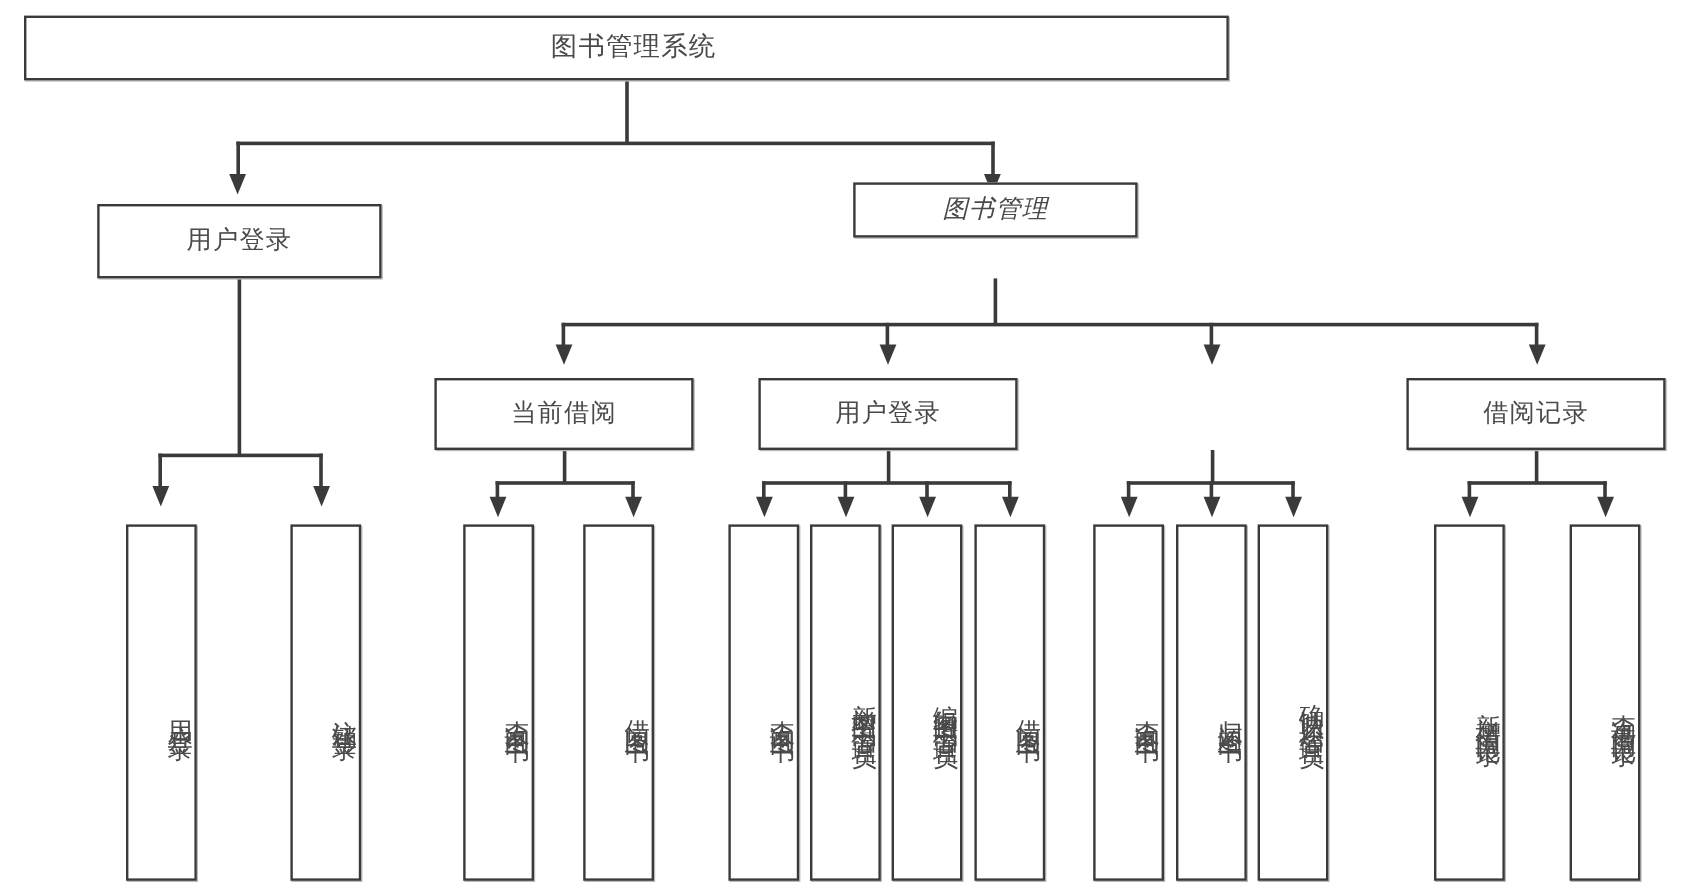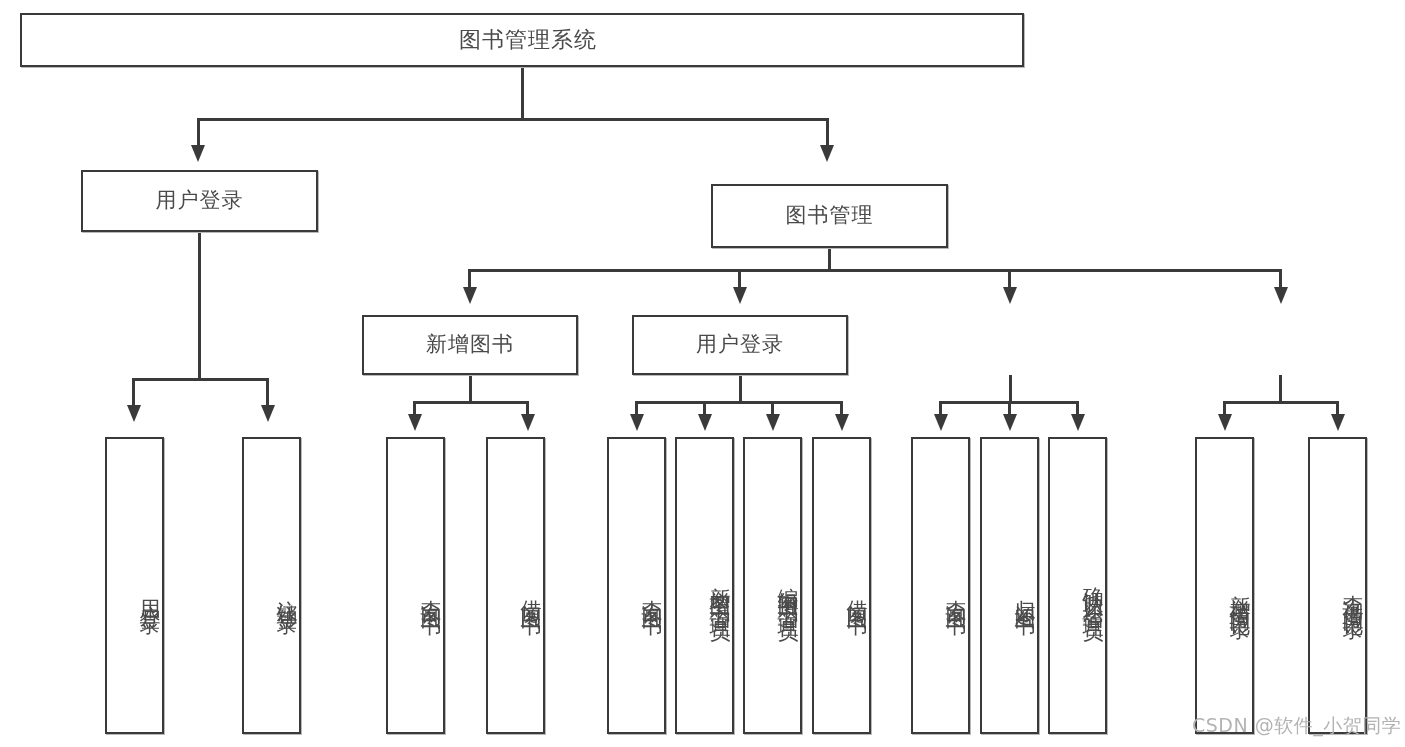--- a/index.html
+++ b/index.html
@@ -128,41 +128,41 @@
   <div class="ln h" style="left:1223px;top:401px;width:116px;height:3px;"></div>
   <div class="ln v" style="left:1223px;top:401px;width:3px;height:14px;"></div>
   <div class="ln v" style="left:1336px;top:401px;width:3px;height:14px;"></div>
   <div class="arrow" style="left:1218px;top:414px;"></div>
   <div class="arrow" style="left:1331px;top:414px;"></div>
 
   <div class="node h root" style="left:20px;top:13px;width:1004px;height:54px;padding-left:12px;">图书管理系统</div>
 
   <div class="node h" style="left:81px;top:170px;width:237px;height:62px;">用户登录</div>
 
-  <div class="node h" style="left:711px;top:184px;width:237px;height:64px;">图书管理</div>
+  <div class="node h" style="left:711px;top:152px;width:237px;height:46px;font-style:italic;">图书管理</div>
 
-  <div class="node h" style="left:362px;top:315px;width:216px;height:60px;">新增图书</div>
+  <div class="node h" style="left:362px;top:315px;width:216px;height:60px;">当前借阅</div>
 
   <div class="node h" style="left:632px;top:315px;width:216px;height:60px;">用户登录</div>
 
 
+  <div class="node h" style="left:1172px;top:315px;width:216px;height:60px;">借阅记录</div>
 
   <div class="node v" style="left:105px;top:437px;width:59px;height:297px;">用户登录</div>
   <div class="node v" style="left:242px;top:437px;width:59px;height:297px;">注销登录</div>
 
   <div class="node v" style="left:386px;top:437px;width:59px;height:297px;">查询图书</div>
   <div class="node v" style="left:486px;top:437px;width:59px;height:297px;">借阅图书</div>
 
   <div class="node v" style="left:607px;top:437px;width:59px;height:297px;">查询图书</div>
   <div class="node v" style="left:675px;top:437px;width:59px;height:297px;">新增图书（管理员）</div>
   <div class="node v" style="left:743px;top:437px;width:59px;height:297px;">编辑图书（管理员）</div>
   <div class="node v" style="left:812px;top:437px;width:59px;height:297px;">借阅图书</div>
 
   <div class="node v" style="left:911px;top:437px;width:59px;height:297px;">查询图书</div>
   <div class="node v" style="left:980px;top:437px;width:59px;height:297px;">归还图书</div>
   <div class="node v" style="left:1048px;top:437px;width:59px;height:297px;">确认归还（管理员）</div>
 
   <div class="node v" style="left:1195px;top:437px;width:59px;height:297px;">新增借阅记录</div>
   <div class="node v" style="left:1308px;top:437px;width:59px;height:297px;">查询借阅记录</div>
 
-  <div id="watermark" style="left:1192px;top:713px;">CSDN @软件_小贺同学</div>
 
 </div>
 
 </body></html>

